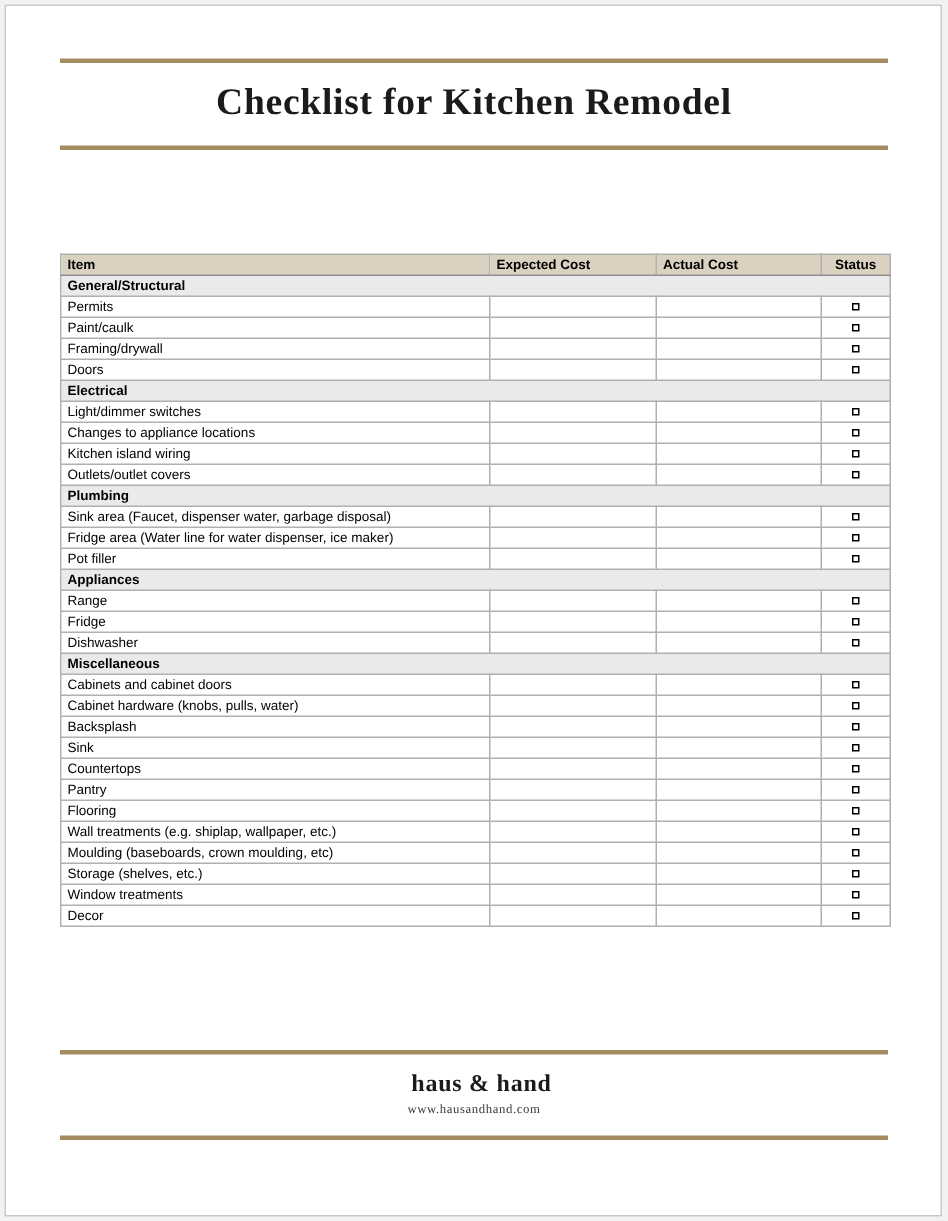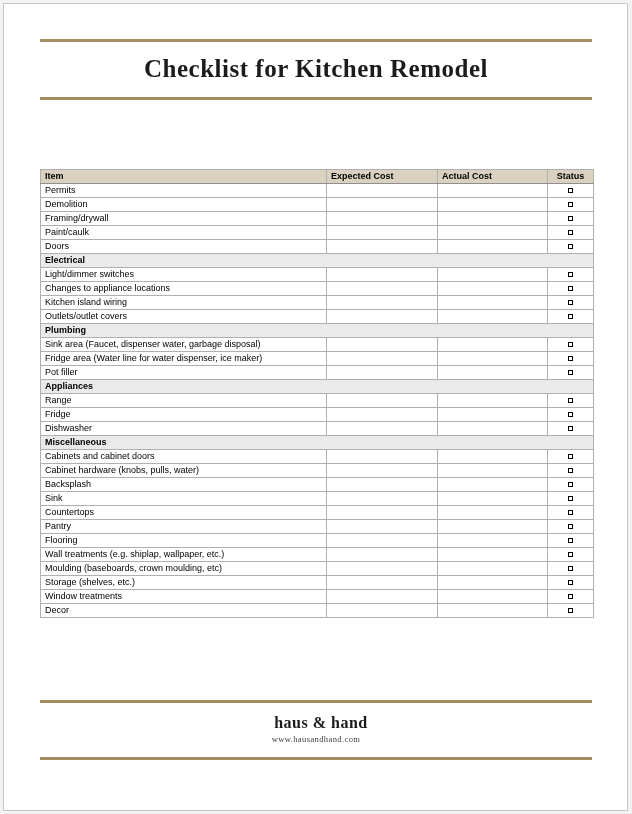--- a/index.html
+++ b/index.html
@@ -130,40 +130,37 @@
     </colgroup>
     <thead>
       <tr>
         <th>Item</th>
         <th>Expected Cost</th>
         <th>Actual Cost</th>
         <th class="status-col">Status</th>
       </tr>
     </thead>
     <tbody id="table-body">
+        <tr class="section-row">
+          <td colspan="4">General/Structural</td>
+        </tr>
         <tr>
           <td>Permits</td>
           <td></td>
           <td></td>
           <td class="status-cell"><span class="checkbox"></span></td>
         </tr>
         <tr>
-          <td>Demolition</td>
+          <td>Paint/caulk</td>
           <td></td>
           <td></td>
           <td class="status-cell"><span class="checkbox"></span></td>
         </tr>
         <tr>
           <td>Framing/drywall</td>
-          <td></td>
-          <td></td>
-          <td class="status-cell"><span class="checkbox"></span></td>
-        </tr>
-        <tr>
-          <td>Paint/caulk</td>
           <td></td>
           <td></td>
           <td class="status-cell"><span class="checkbox"></span></td>
         </tr>
         <tr>
           <td>Doors</td>
           <td></td>
           <td></td>
           <td class="status-cell"><span class="checkbox"></span></td>
         </tr>

